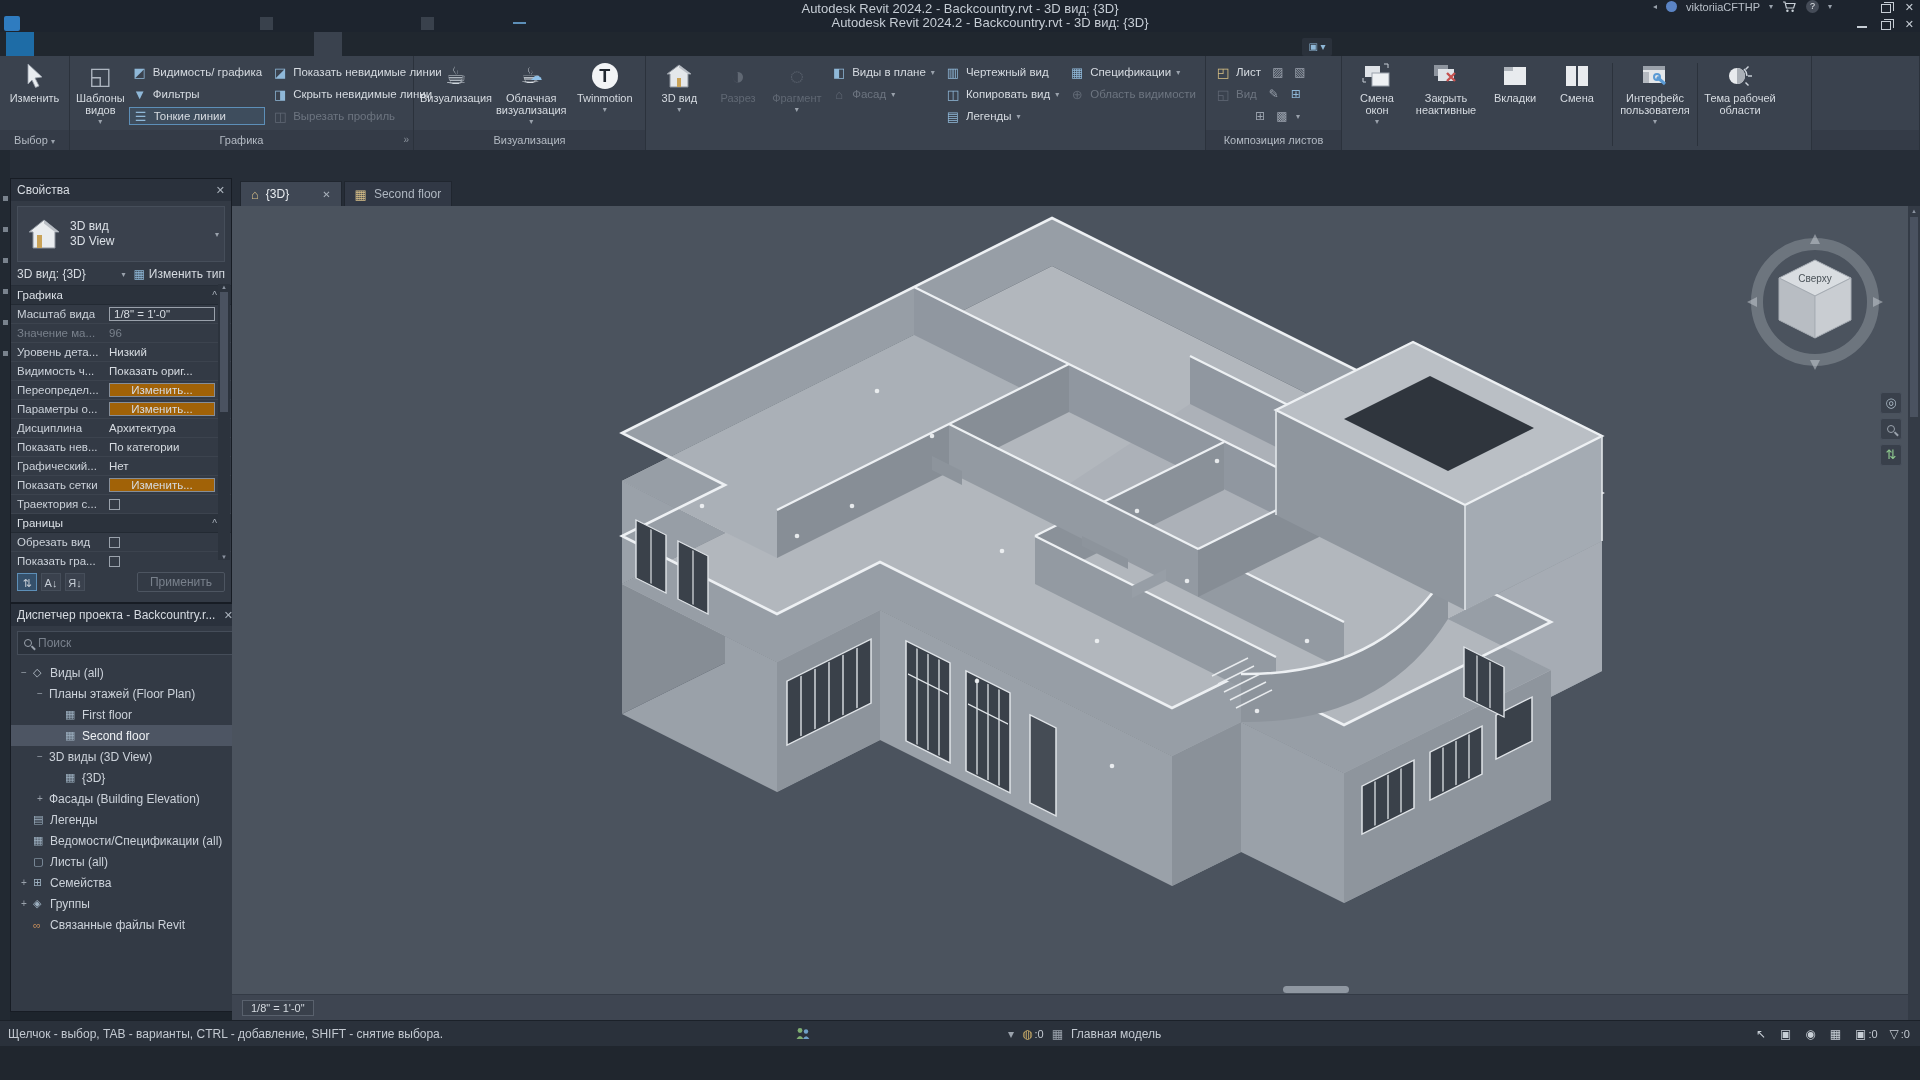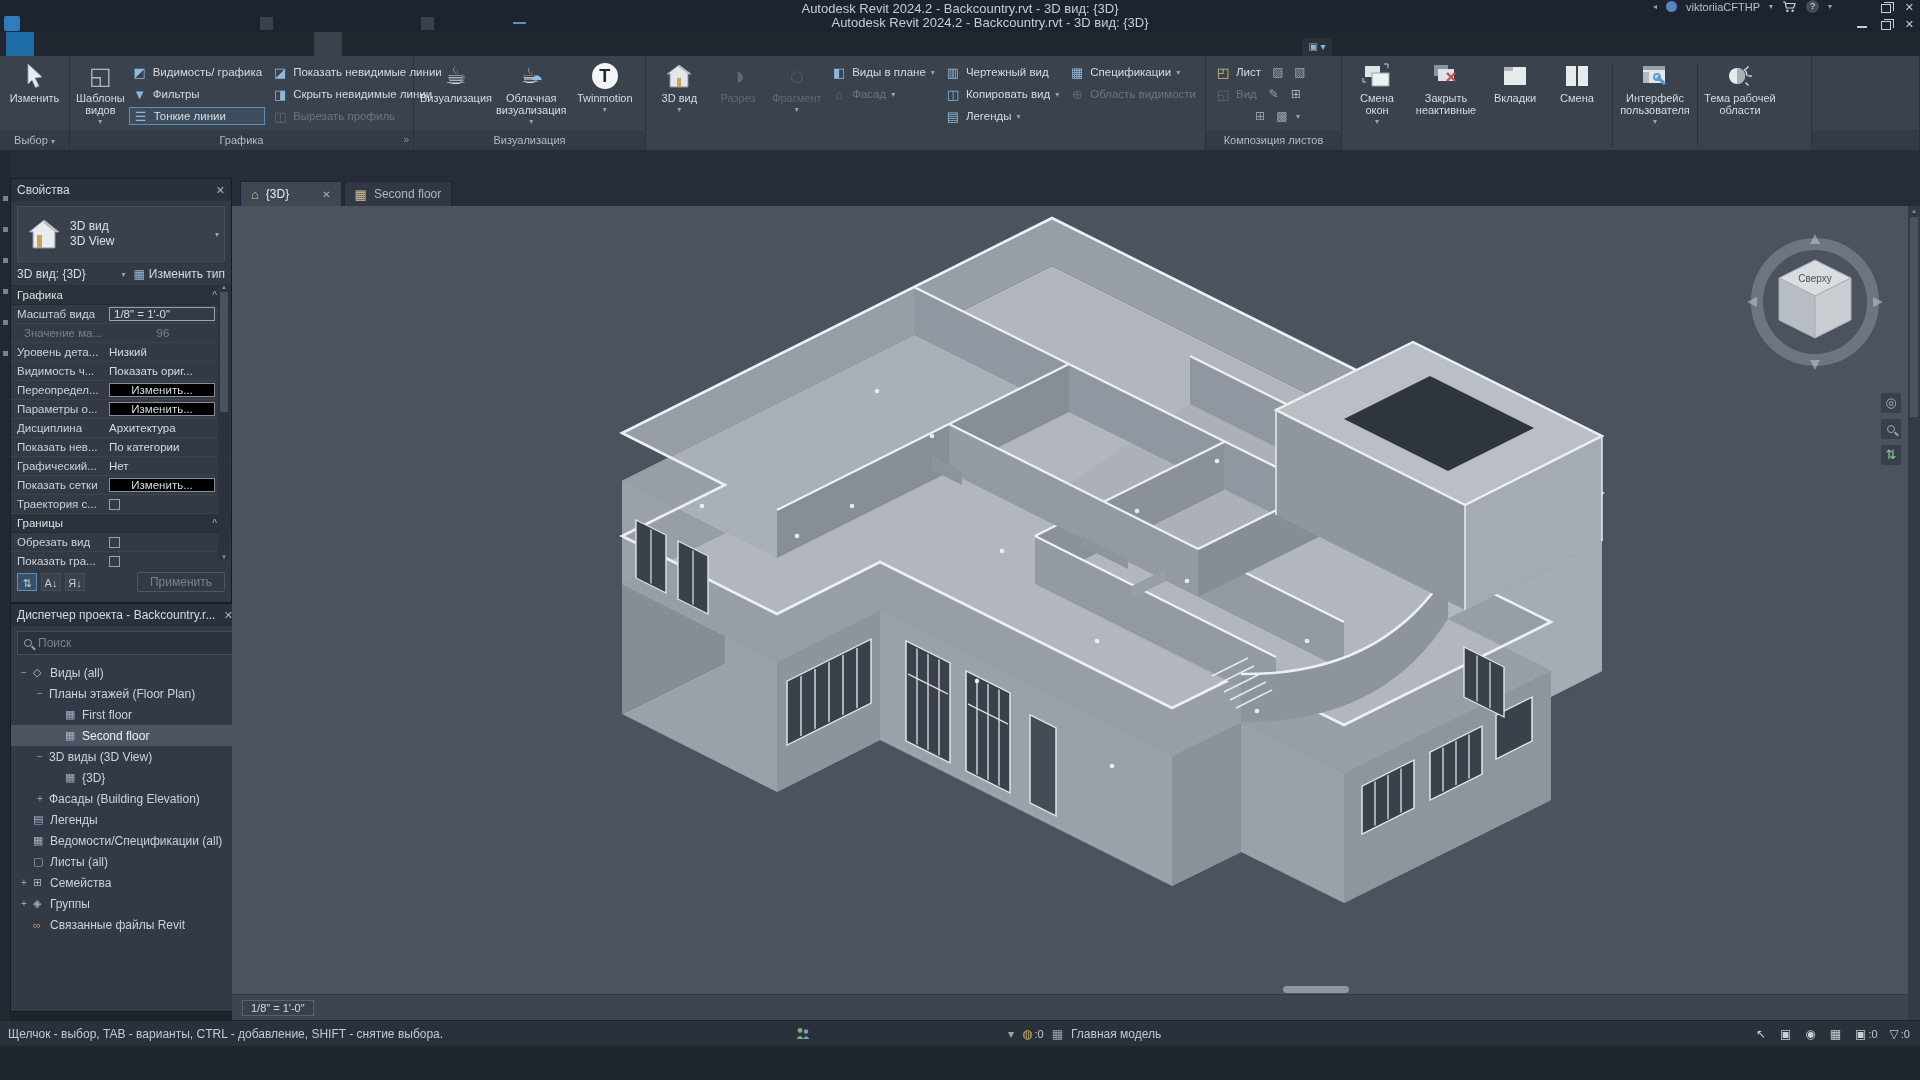--- a/index.html
+++ b/index.html
@@ -82,30 +82,30 @@
   .type-sel .dd{margin-right:5px;}
   .inst-row{display:flex;align-items:center;padding:0 6px 4px 6px;gap:8px;border-bottom:1px solid #272e38;}
   .inst-sel{flex:1;display:flex;align-items:center;color:#d6dbe1;}
   .inst-sel .dd{margin-left:auto;}
   .edit-type{display:flex;align-items:center;gap:4px;color:#d6dbe1;}
   .edit-type .sicon{color:#8fb8d8;}
   .pgrid{position:relative;height:282px;overflow:hidden;}
   .prow{display:flex;align-items:center;height:19px;border-bottom:1px solid #3c434e;padding-left:6px;padding-right:14px;font-size:11.5px;}
   .prow .pl{width:92px;color:#ccd2da;white-space:nowrap;overflow:hidden;}
   .prow .pv{flex:1;color:#d6dbe1;white-space:nowrap;overflow:hidden;}
-  .prow .pv-btn{display:none;border:1px solid #868e99;text-align:center;margin-right:2px;padding:0 4px;background:#000000;}
+  .prow .pv-btn{display:none;border:1px solid #868e99;text-align:center;margin-right:2px;padding:0 4px;background:#a16207;}
   .prow .pv-check{display:none;width:11px;height:11px;border:1px solid #9aa2ac;background:#343b46;}
   .prow .sec-ar{display:none;}
   .prow.k-section{background:#2b323c;border-bottom:1px solid #232a33;}
   .prow.k-section .pl{width:auto;flex:1;color:#dbe0e6;}
   .prow.k-section .sec-ar{display:inline;color:#aab2bc;font-size:10px;}
   .prow.k-input .pv-text{border:1px solid #9aa1ab;background:#343b46;padding:0 4px;margin-right:2px;}
   .prow.k-button .pv-btn{display:block;}
   .prow.k-check .pv-check{display:inline-block;}
-  .prow.disabled .pl,.prow.disabled .pv{color:#79818c;text-align:center;}
+  .prow.disabled .pl,.prow.disabled .pv{color:#79818c;}
   .pscroll{position:absolute;right:1px;top:105px;width:12px;height:276px;background:#2c333d;display:flex;flex-direction:column;align-items:center;font-size:6px;color:#8b93a0;}
   .pscroll .thumb{width:8px;height:120px;background:#4a5260;margin:2px 0;}
   .pscroll .sp{flex:1;}
   .props-foot{display:flex;align-items:center;gap:4px;padding:4px 6px;}
   .sort-ic{width:20px;height:18px;text-align:center;line-height:18px;background:#3a414d;border:1px solid #464e5a;color:#c6cdd5;font-size:11px;}
   .sort-ic.on{background:#35506b;border-color:#5d8fb8;}
   .apply-btn{margin-left:auto;border:1px solid #4d5561;border-radius:2px;color:#79818c;padding:2px 12px;}
 
   
   .browser{left:10px;top:603px;width:230px;height:409px;}

